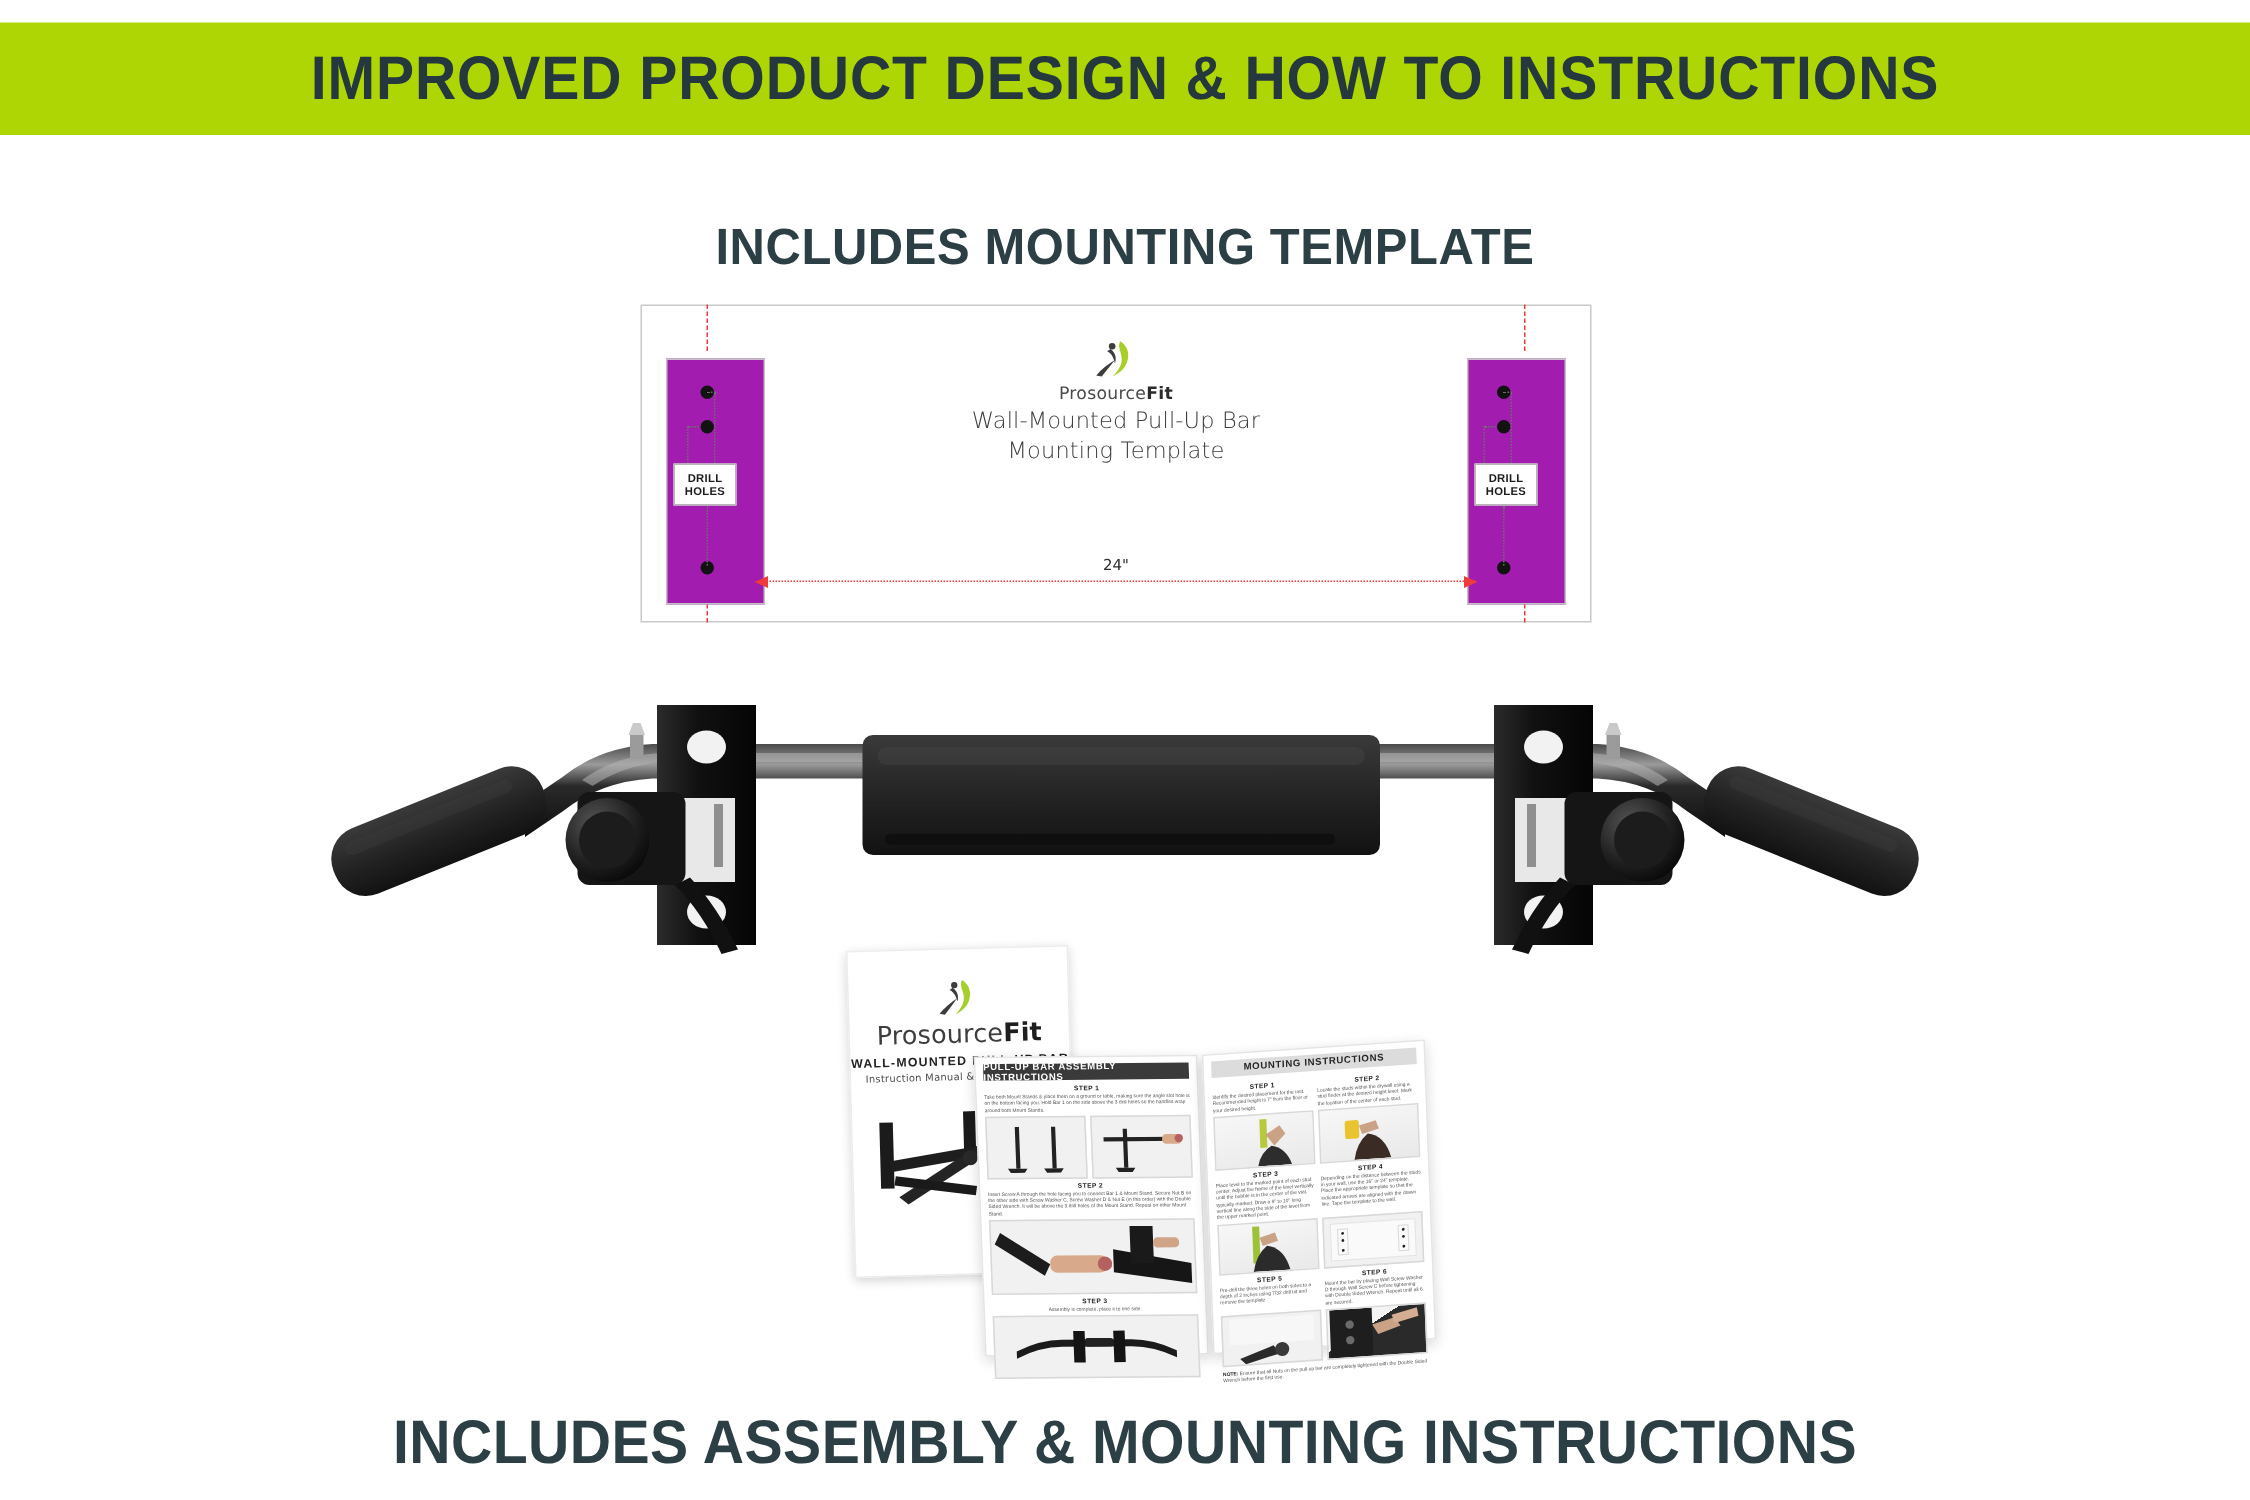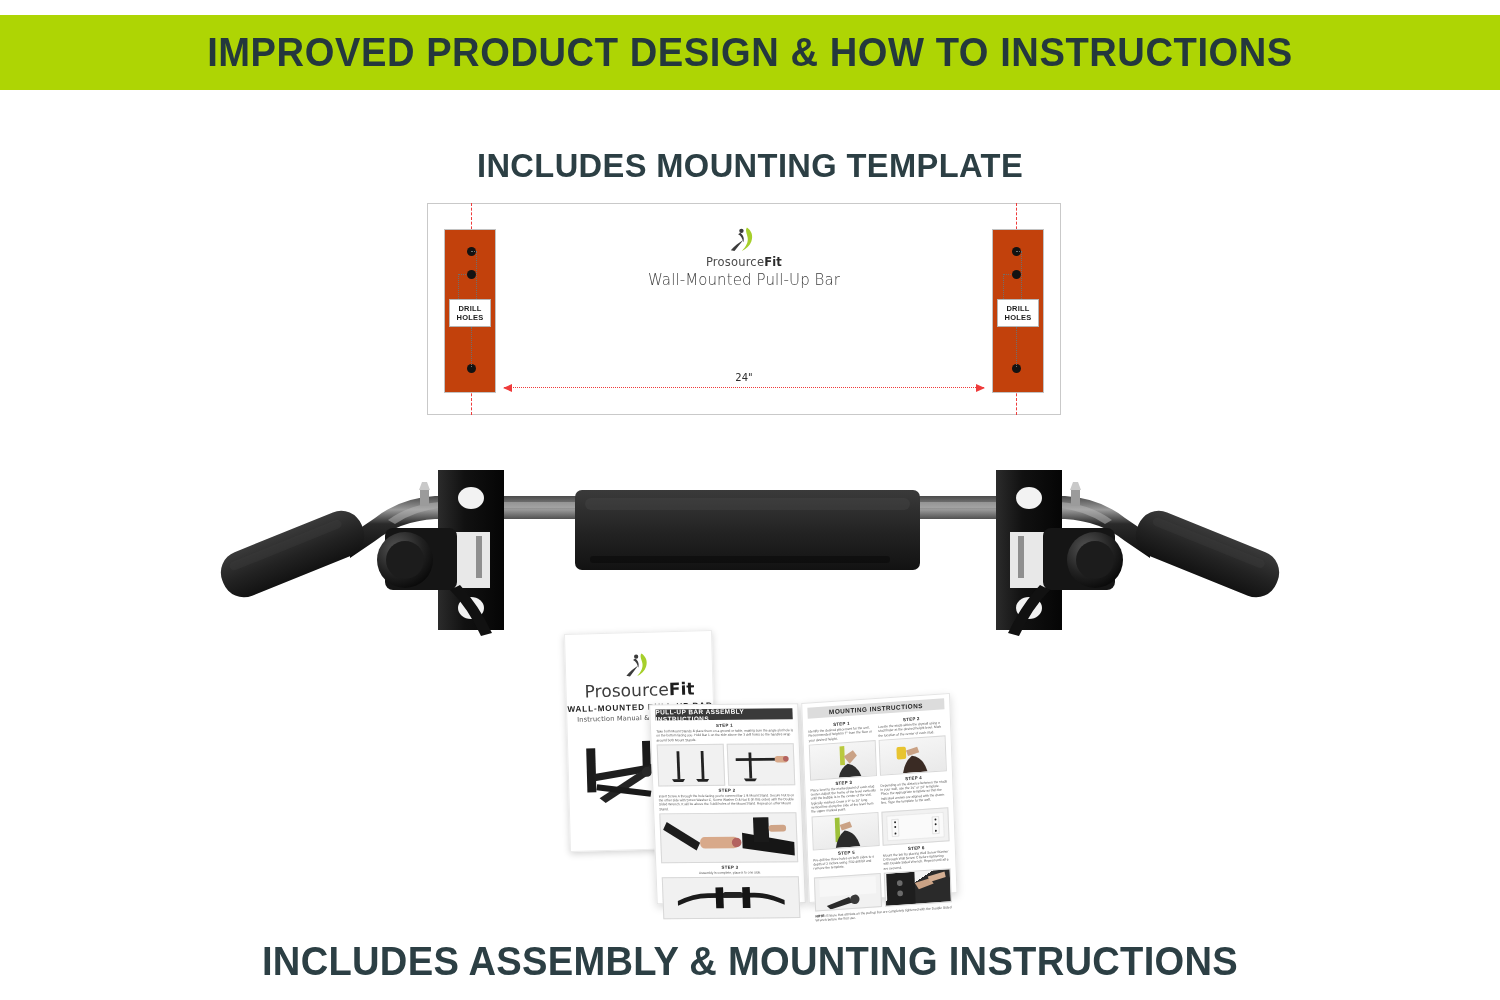--- a/index.html
+++ b/index.html
@@ -51,22 +51,22 @@
   .logo-word b{color:#2b2b2b;}
   .tpl-title{
     position:absolute;left:50%;top:66px;transform:translateX(-50%);
     text-align:center;width:300px;color:#3c3c3c;
     font-size:15px;line-height:20px;letter-spacing:.1px;
     font-family:"DejaVu Sans",sans-serif;font-weight:300;
   }
 
   
   .drillbox{
-    position:absolute;top:25px;width:52px;height:164px;
-    border:1px solid #c2c2c2;background:#c2410c;box-sizing:border-box;
+    position:absolute;top:35px;width:66px;height:164px;
+    border:1px solid #c2c2c2;background:#a21caf;box-sizing:border-box;
   }
   .drillbox.left{left:16px;}
   .drillbox.right{right:16px;}
   .hole{
     position:absolute;width:9px;height:9px;border-radius:50%;
     background:#121212;
   }
   .hole.h1{left:22px;top:17px;}
   .hole.h2{left:22px;top:40px;}
   .hole.h3{left:22px;top:134px;}
@@ -232,20 +232,21 @@
         <path d="M34 2 C40 6 43 13 40 21 C38 27 33 31 27 34 C33 28 36 22 35 16 C34.4 11 31 6 34 2 Z" fill="#a6cf2b"></path>
         <path d="M12 33 C17 27 23 23 29 19 C25 24 21 29 17 34 Z" fill="#3c3c3c"></path>
         <path d="M25 9 C29 12 31 17 29 22 C28 17 26 13 22 11 Z" fill="#3c3c3c"></path>
         <circle cx="26.5" cy="6.5" r="3" fill="#3c3c3c"></circle>
       </svg>
       <div class="logo-word"><span>Prosource</span><b>Fit</b></div>
     </div>
 
     <div class="tpl-title">
       <div>Wall-Mounted Pull-Up Bar</div>
+      <div>Mounting Template</div>
     </div>
 
     <div class="dimline">
       <div class="dimarrow l"></div>
       <div class="dimarrow r"></div>
       <div class="dimlabel">24"</div>
     </div>
   </div>
 
   <div class="product">

